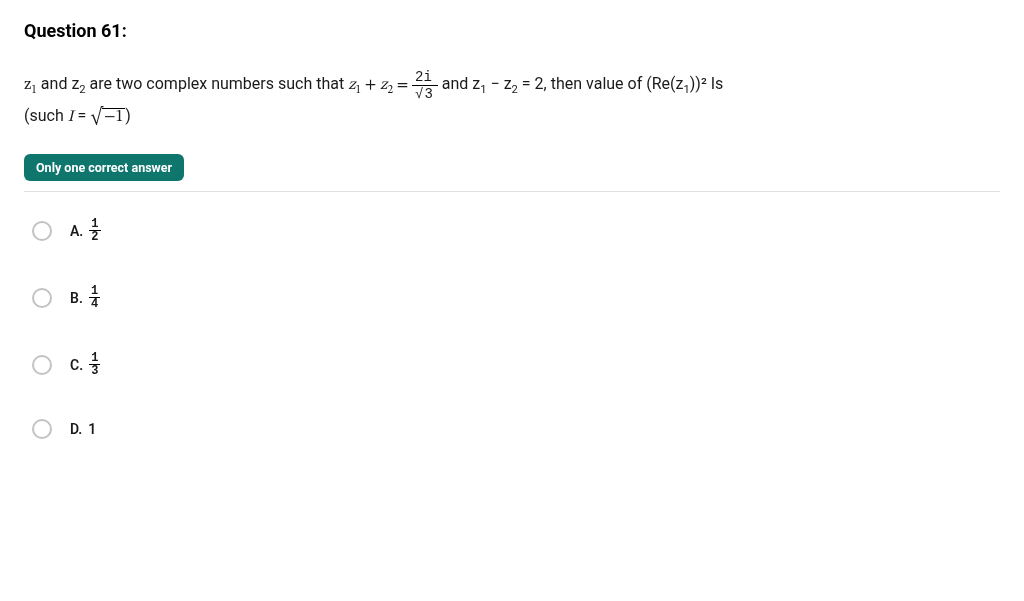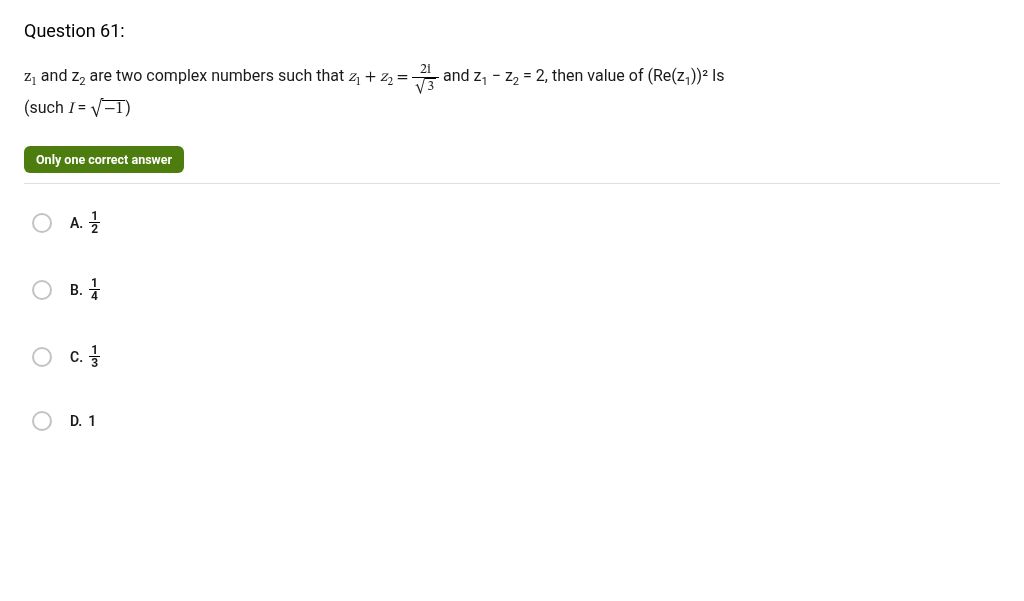--- a/index.html
+++ b/index.html
@@ -9,40 +9,41 @@
     }
     body {
       font-family: -apple-system, BlinkMacSystemFont, "Segoe UI", Roboto, Helvetica, Arial, sans-serif;
       background: #ffffff;
       padding: 20px 24px;
       width: 1024px;
       color: #1a1a1a;
     }
     .question-title {
       font-size: 18px;
-      font-weight: 400;
-      margin-bottom: 20px;
+      font-weight: 700;
+      margin-bottom: 28px;
       color: #000;
     }
     .question-text {
       font-size: 16px;
       line-height: 1.9;
       color: #1a1a1a;
       margin-bottom: 22px;
     }
     .math {
       font-family: "Cambria Math", "STIX Two Math", "Times New Roman", serif;
     }
     .frac {
       display: inline-block;
       vertical-align: middle;
-      text-align: center;
+      text-align: left;
       font-size: 14px;
       line-height: 1;
       position: relative;
+      font-family: Liberation Mono, monospace;
     }
     .frac .num {
       display: block;
       padding: 0 3px 1px 3px;
       border-bottom: 1px solid #000;
     }
     .frac .den {
       display: block;
       padding: 1px 3px 0 3px;
     }
@@ -58,21 +59,21 @@
       padding: 0 2px;
       margin-left: -1px;
     }
     sub {
       font-size: 0.7em;
       vertical-align: sub;
       line-height: 0;
     }
     .badge {
       display: inline-block;
-      background: #4d7c0f;
+      background: #0f766e;
       color: #fff;
       font-size: 12.5px;
       font-weight: 700;
       padding: 6px 12px;
       border-radius: 6px;
       margin-bottom: 10px;
     }
     .divider {
       height: 0;
       border-top: 1px solid #e0e0e0;

